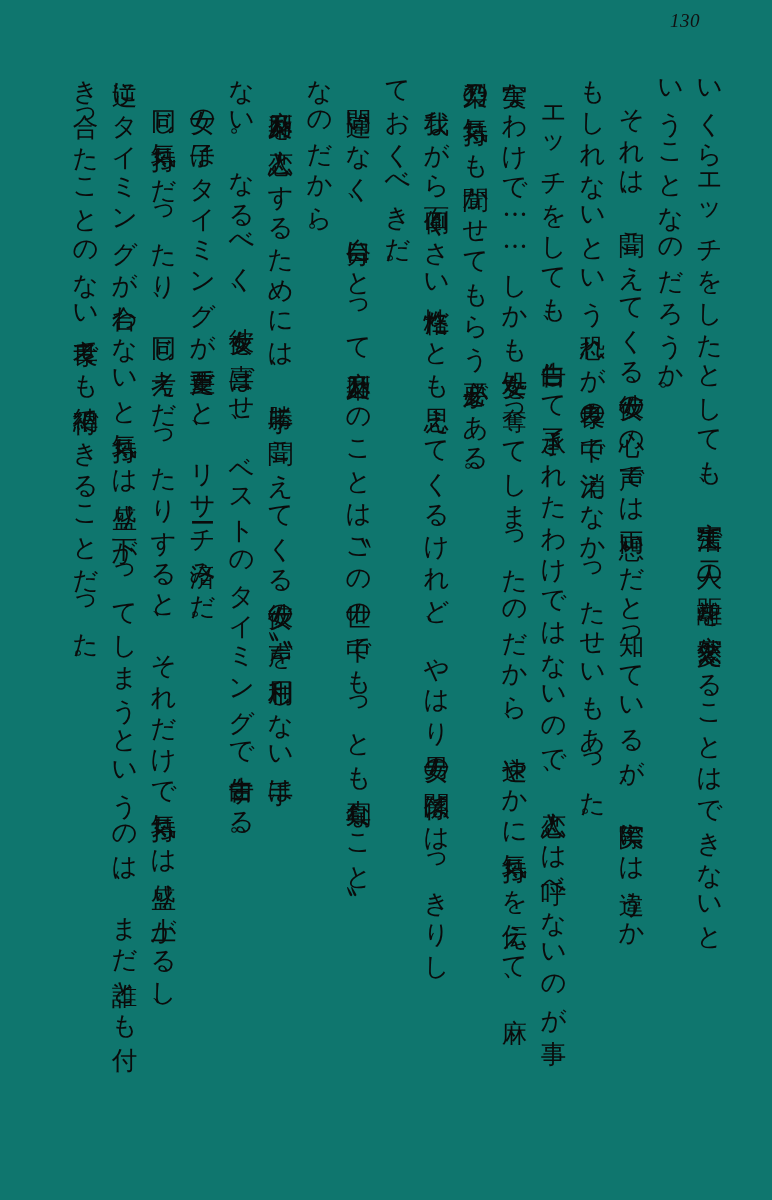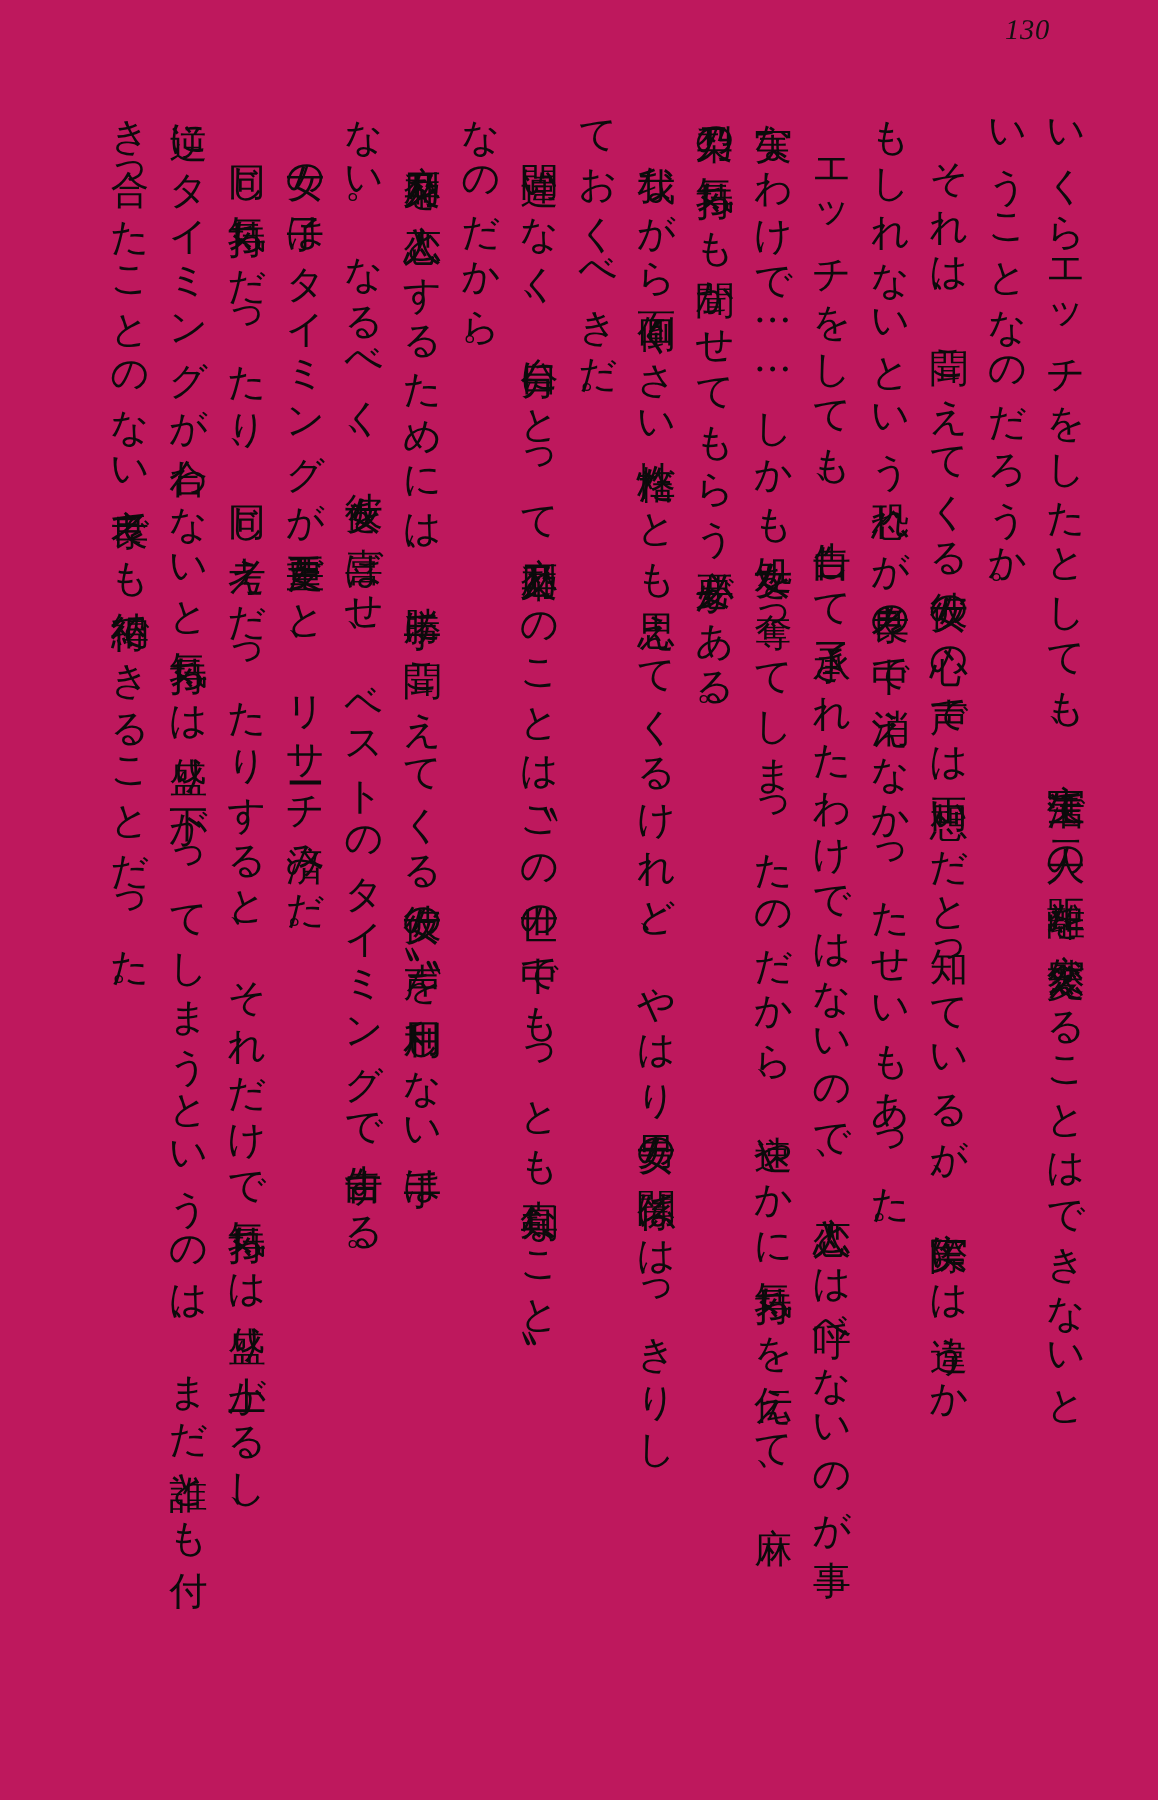--- a/index.html
+++ b/index.html
@@ -11,21 +11,21 @@
     width: 772px;
     height: 1200px;
     font-family: "Liberation Serif", "DejaVu Serif", serif;
     color: #000000;
     overflow: hidden;
   }
   #page {
     position: relative;
     width: 772px;
     height: 1200px;
-    background: #be185d;
+    background: #0f766e;
   }
   
   #page-number {
     position: absolute;
     top: 10px;
     right: 72px;
     font-family: "Liberation Serif", "DejaVu Serif", serif;
     font-style: italic;
     font-size: 19px;
     letter-spacing: 0.5px;

